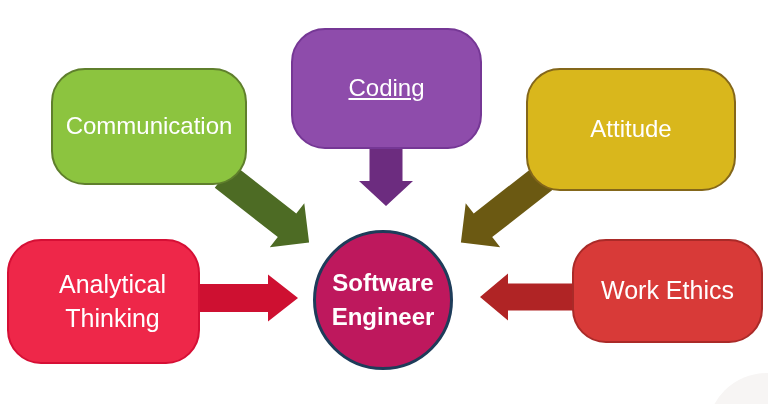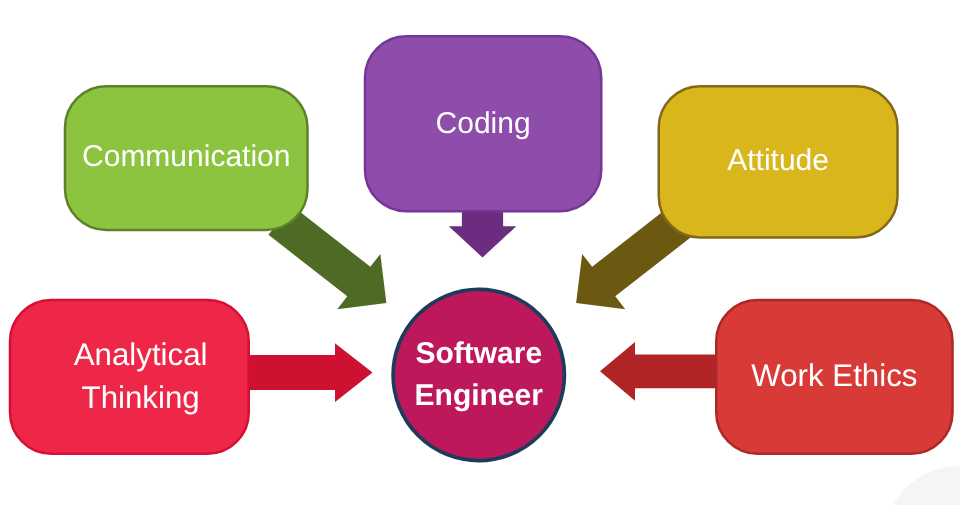--- a/index.html
+++ b/index.html
@@ -17,24 +17,24 @@
     border-radius: 34px;
     display: flex;
     align-items: center;
     justify-content: center;
     text-align: center;
     font-size: 24px;
     line-height: 1.35;
     z-index: 2;
   }
   .box-communication { left: 51px;  top: 68px;  width: 196px; height: 117px; }
-  .box-coding        { left: 291px; top: 28px;  width: 191px; height: 142px; }
-  .box-attitude      { left: 526px; top: 68px;  width: 193px; height: 123px; }
+  .box-coding        { left: 291px; top: 28px;  width: 191px; height: 121px; text-decoration: underline; }
+  .box-attitude      { left: 526px; top: 68px;  width: 210px; height: 123px; }
   .box-analytical    { left: 7px;   top: 239px; width: 193px; height: 125px; padding: 0 28px; font-size: 25px; }
-  .box-workethics    { left: 572px; top: 239px; width: 191px; height: 125px; font-size: 25px; }
+  .box-workethics    { left: 572px; top: 239px; width: 191px; height: 104px; font-size: 25px; }
   .center-circle {
     position: absolute;
     left: 313px; top: 230px;
     width: 140px; height: 140px;
     box-sizing: border-box;
     border: 3px solid;
     border-radius: 50%;
     display: flex;
     align-items: center;
     justify-content: center;

